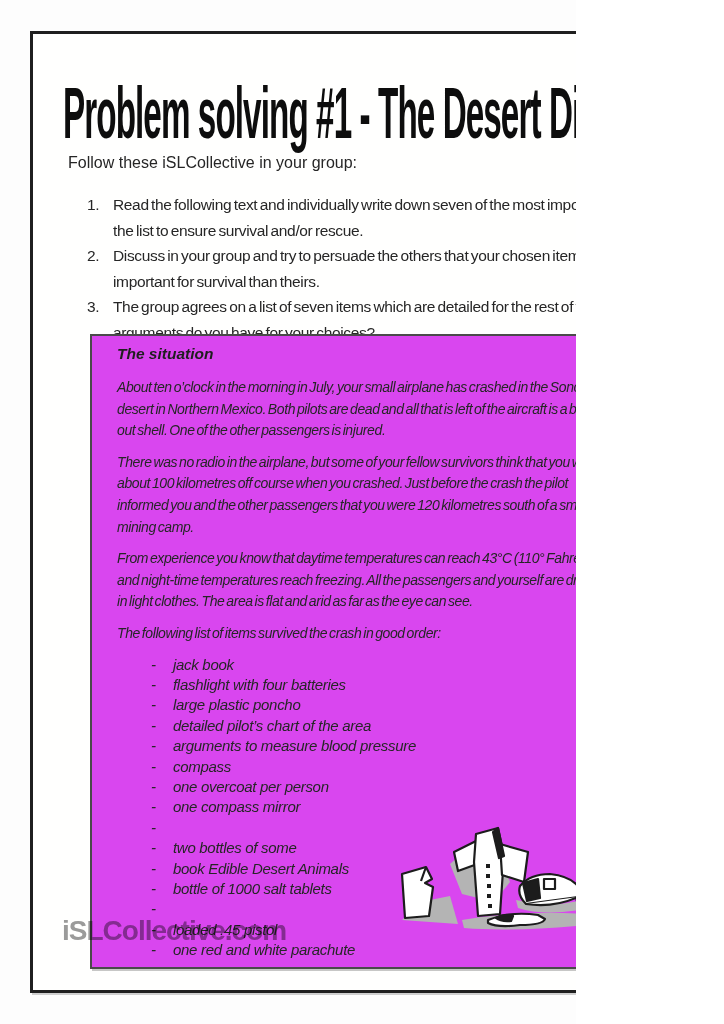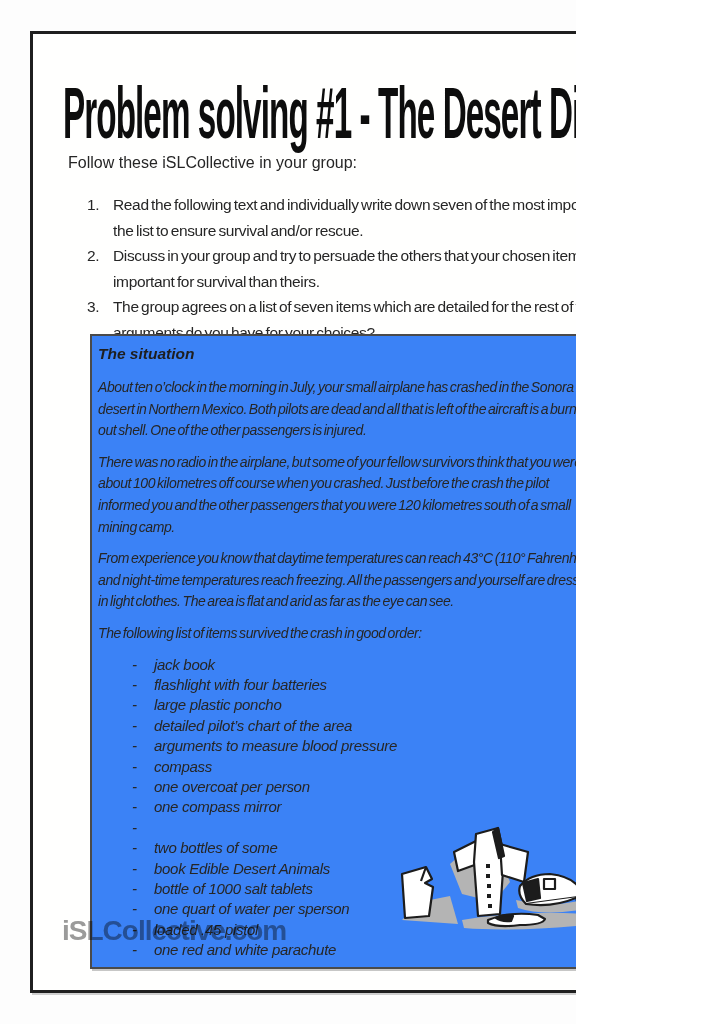--- a/index.html
+++ b/index.html
@@ -60,23 +60,23 @@
   .instructions li { display: flex; }
   .instructions .num { width: 26px; flex: 0 0 26px; }
   .instructions .itext { width: 578px; }
 
   
   .situation-box {
     position: absolute;
     left: 57px; top: 300px;
     width: 530px; height: 635px;
     border: 2px solid #4a4a4a;
-    background: #3b82f6;
+    background: #d946ef;
     box-shadow: 2px 2px 0 rgba(0,0,0,0.22);
-    padding: 9px 13px 0 6px;
+    padding: 9px 13px 0 25px;
     overflow: hidden;
   }
   .situation-heading {
     font-size: 15.5px;
     font-weight: bold;
     font-style: italic;
     margin-bottom: 14px;
     color: #1e1e1e;
   }
   .situation-box p.para {
@@ -204,21 +204,20 @@
         <li>
             <span class="dash">-</span>
             <span>book Edible Desert Animals</span>
           </li>
         <li>
             <span class="dash">-</span>
             <span>bottle of 1000 salt tablets</span>
           </li>
         <li>
             <span class="dash">-</span>
-            <span>one quart of water per sperson</span>
           </li>
         <li>
             <span class="dash">-</span>
             <span>loaded .45 pistol</span>
           </li>
         <li>
             <span class="dash">-</span>
             <span>one red and white parachute</span>
           </li>
       </ul>

